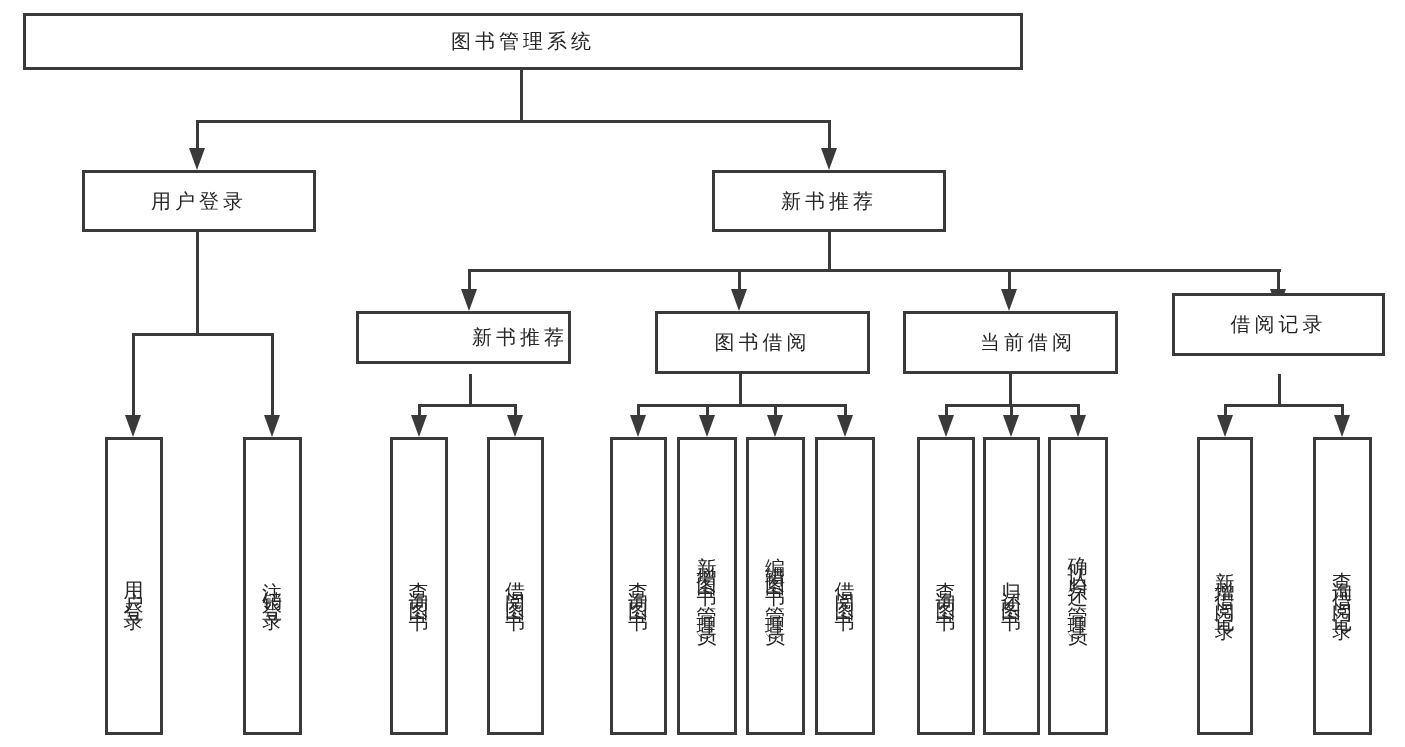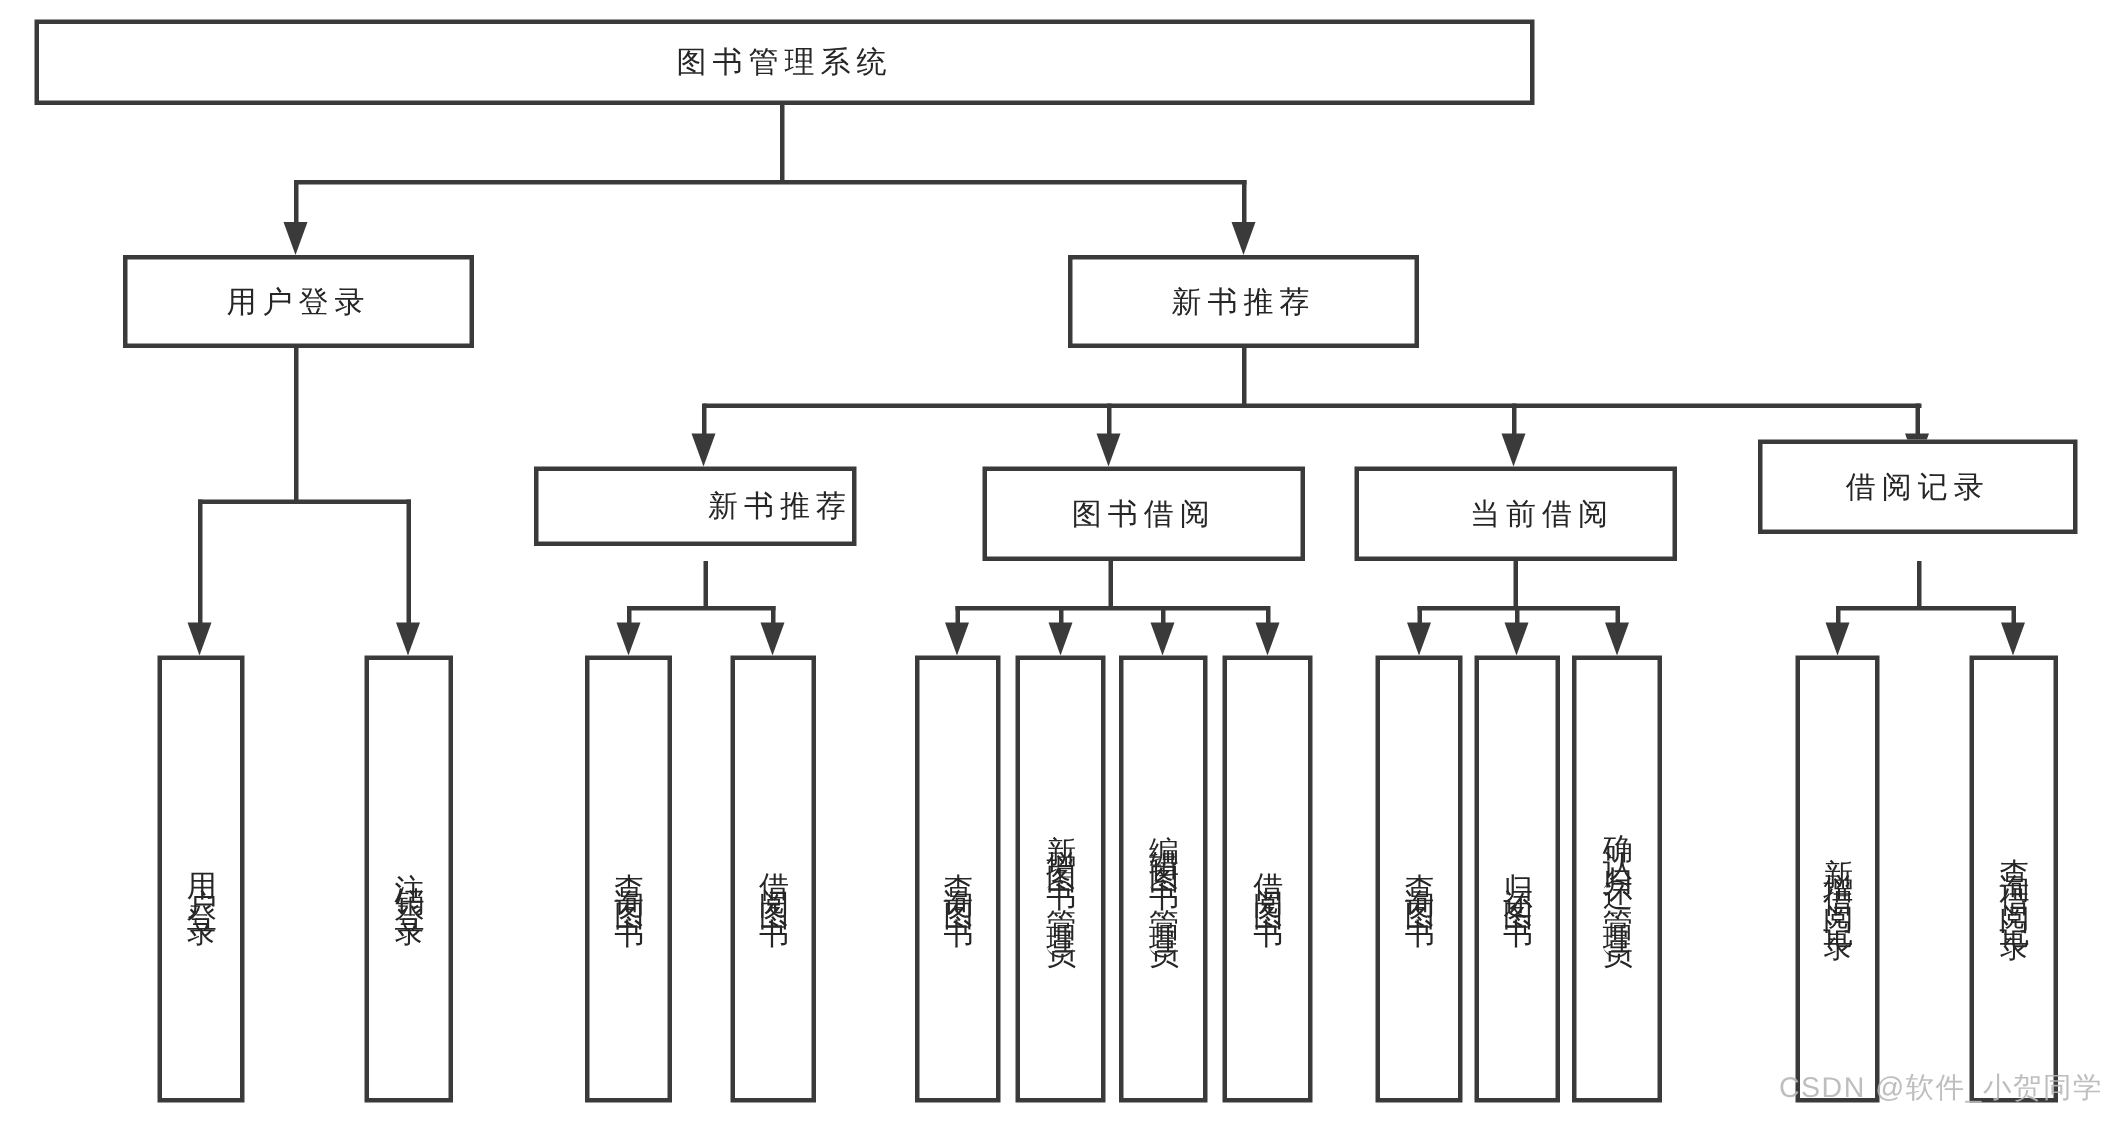--- a/index.html
+++ b/index.html
@@ -166,15 +166,14 @@
     <span class="vlabel">确认归还（管理员）</span>
   </div>
 
   <div class="leaf" style="left:1197px;top:437px;width:56px;height:298px;">
     <span class="vlabel">新增借阅记录</span>
   </div>
   <div class="leaf" style="left:1313px;top:437px;width:59px;height:298px;">
     <span class="vlabel">查询借阅记录</span>
   </div>
 
-  <div class="watermark">CSDN @软件_小贺同学</div>
 
 </div>
 
 </body></html>

